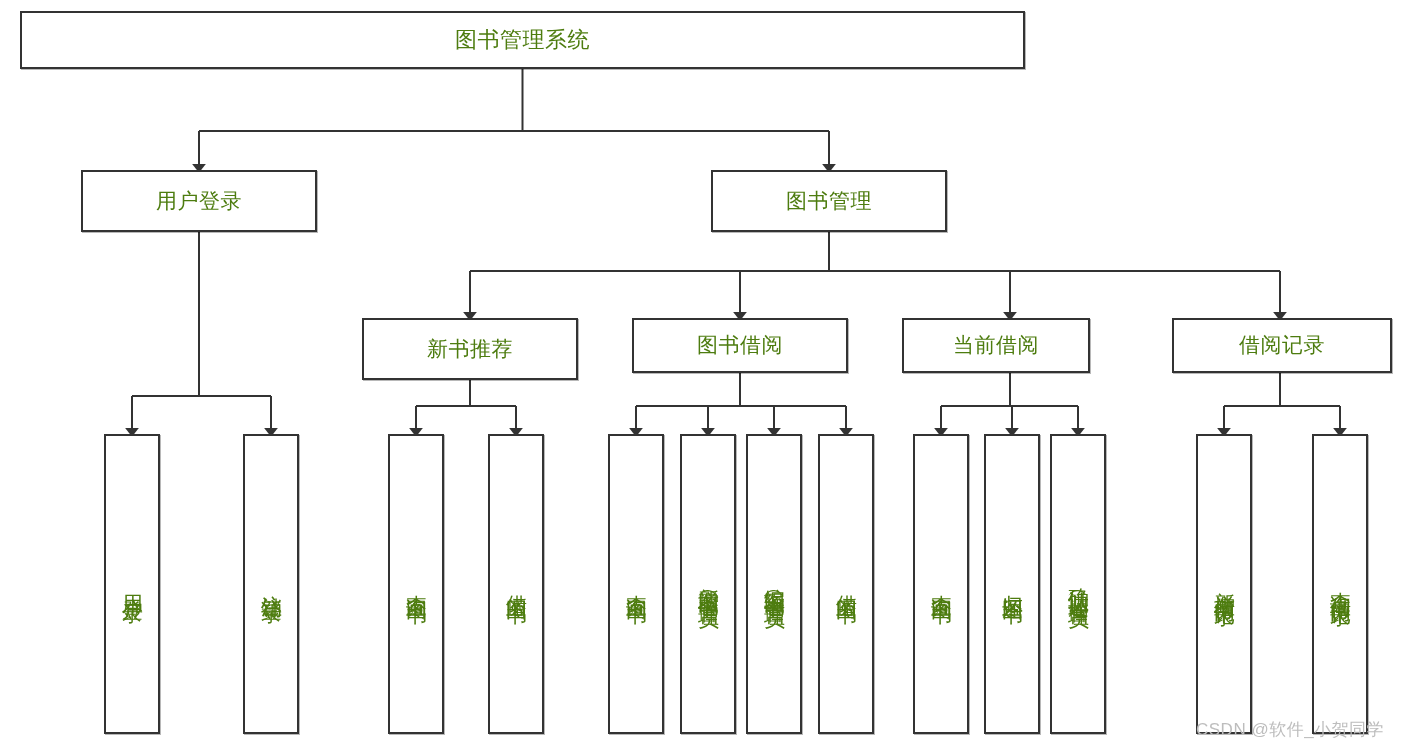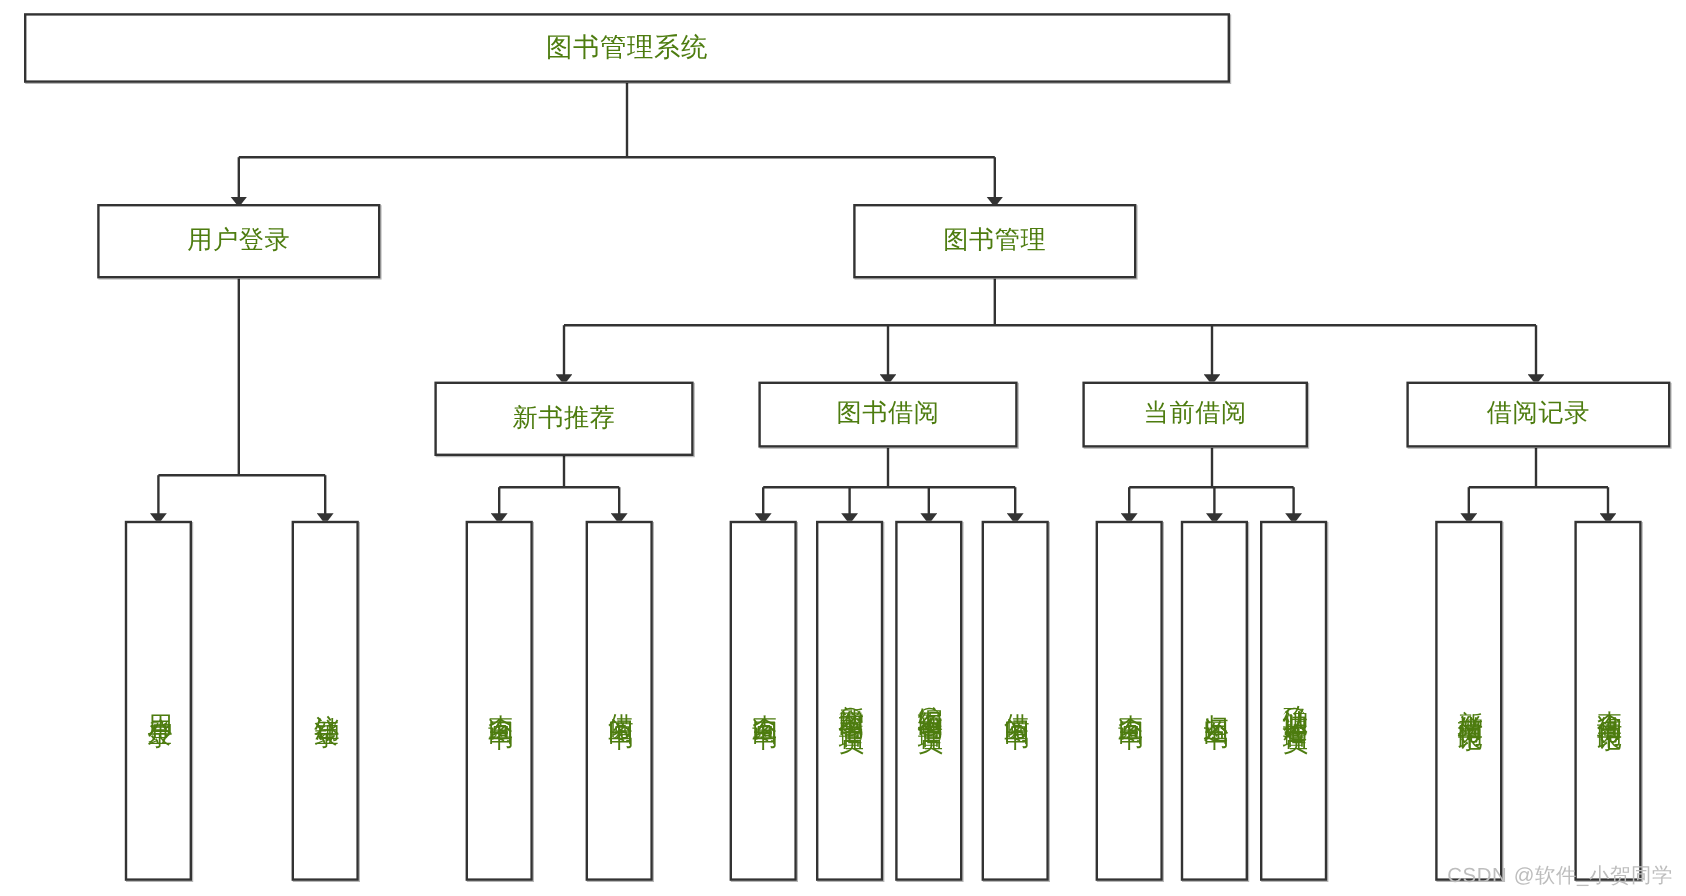--- a/index.html
+++ b/index.html
@@ -163,15 +163,15 @@
         <span class="node-label">确认归还（管理员）</span>
       </div>
       <div class="node vertical" style="left: 1196px; top: 434px; width: 56px; height: 300px;">
         <span class="node-label">新增借阅记录</span>
       </div>
       <div class="node vertical" style="left: 1312px; top: 434px; width: 56px; height: 300px;">
         <span class="node-label">查询借阅记录</span>
       </div>
     </div>
 
-  <div class="watermark" style="left: 1196px; top: 718px; color: rgb(189, 189, 189); padding-left: 10px;">CSDN @软件_小贺同学</div>
+  <div class="watermark" style="left: 1196px; top: 718px; color: rgb(189, 189, 189);">CSDN @软件_小贺同学</div>
 
 </div>
 
 </body></html>

